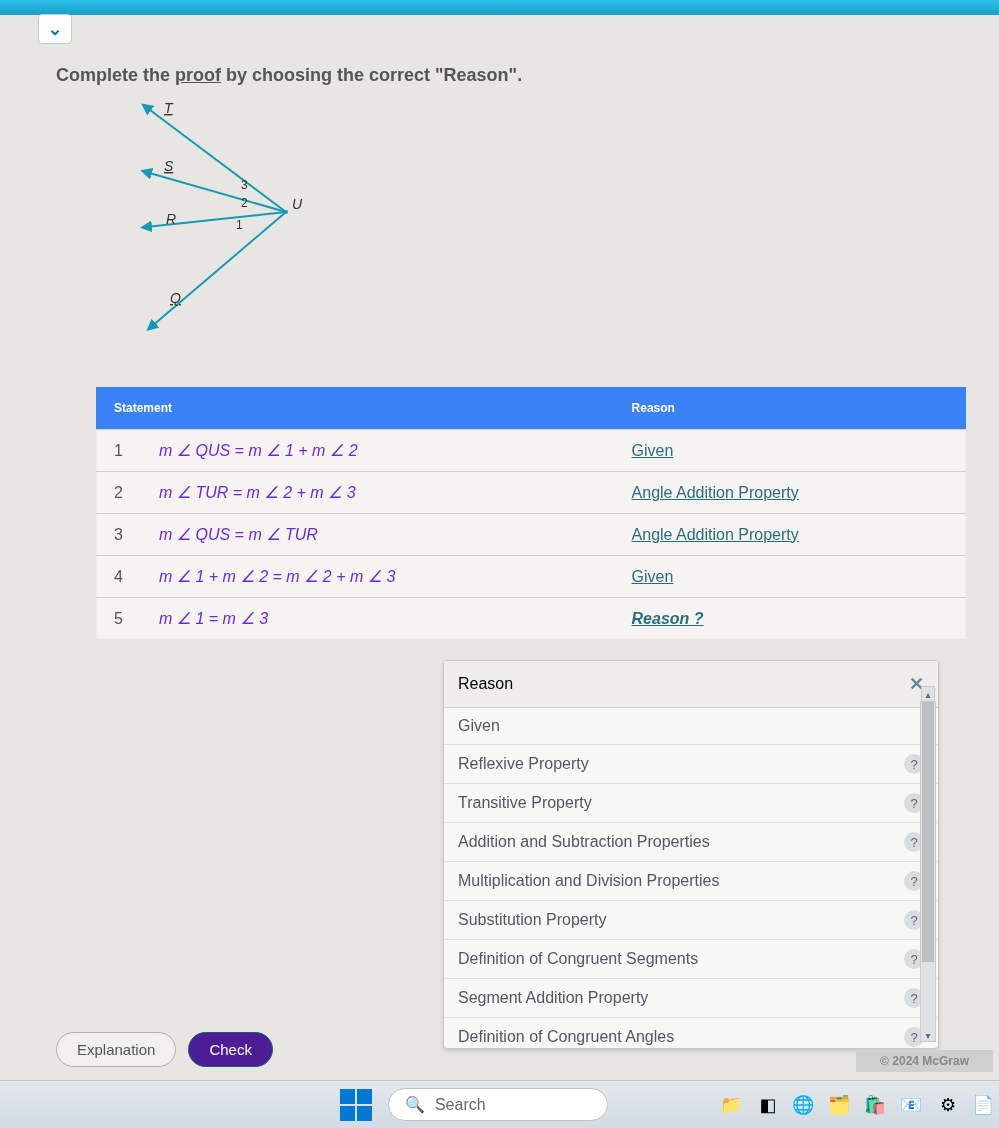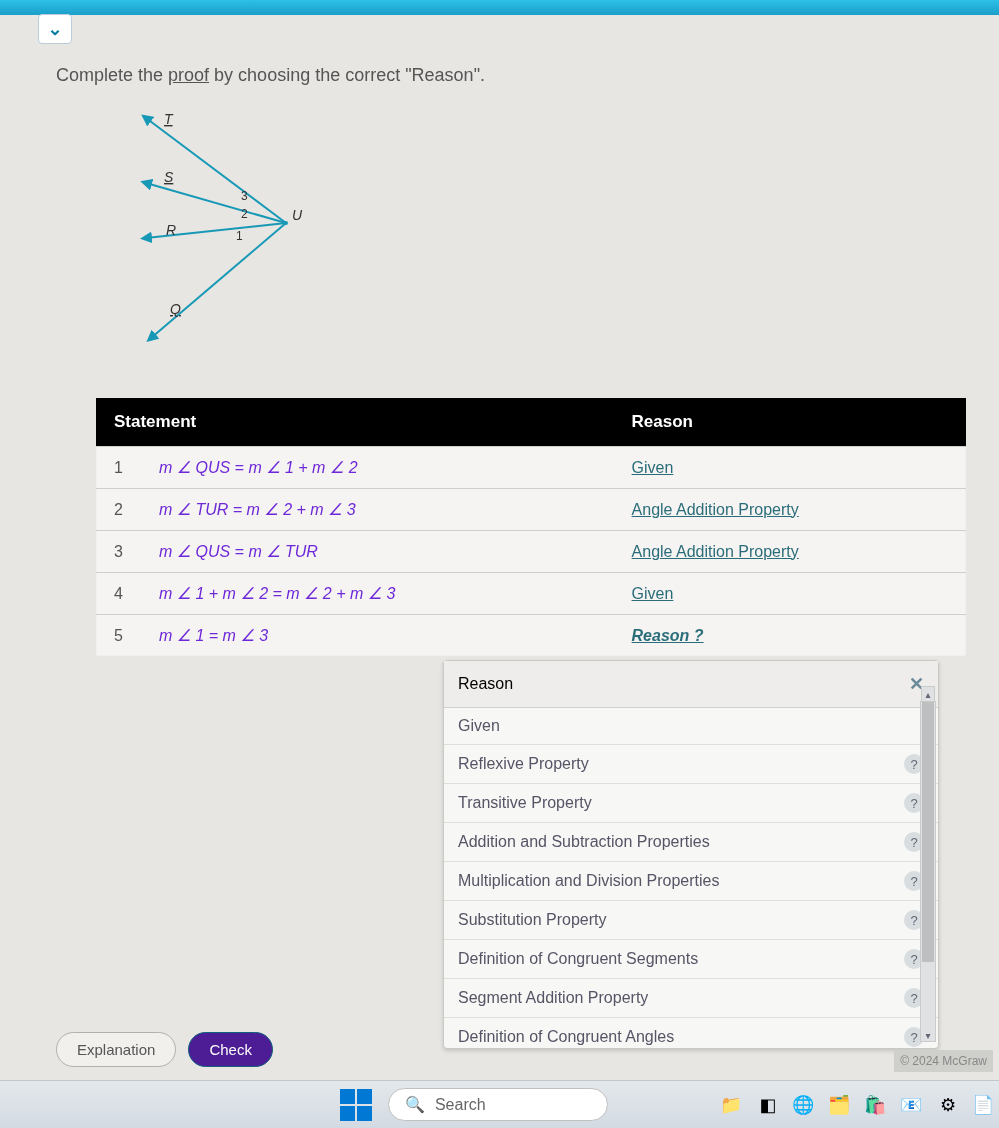--- a/index.html
+++ b/index.html
@@ -31,21 +31,22 @@
     font-size: 18px;
     font-weight: bold;
   }
   .content {
     padding: 50px 24px 0 56px;
     color: #3c3c3c;
   }
   .instruction {
     font-size: 18px;
     color: #555;
-    margin-bottom: 22px;
+    margin-bottom: 11px;
+    font-weight: bold;
   }
   .instruction .underline { text-decoration: underline; }
   .figure-area {
     display: flex;
     align-items: center;
     gap: 60px;
     margin-left: 60px;
     margin-bottom: 50px;
   }
   .givprove { font-size: 17px; color: #444; }
@@ -54,26 +55,26 @@
   .mu { text-decoration: underline; }
 
   .proof-table {
     margin: 0 30px 0 40px;
     width: 870px;
     border-collapse: collapse;
     background: #f6f4f2;
     box-shadow: inset 0 0 0 1px rgba(0,0,0,0.02);
   }
   .proof-table th {
-    background: #000000;
+    background: #3b82f6;
     color: #fff;
     text-align: left;
     padding: 14px 18px;
     font-weight: 600;
-    font-size: 17px;
+    font-size: 12px;
   }
   .proof-table td {
     padding: 11px 18px;
     border-top: 1px solid #d0cec8;
     font-size: 16px;
     color: #444;
     vertical-align: middle;
   }
   .proof-table td.num { width: 26px; color: #555; }
   .proof-table td.stmt { font-style: italic; color: #6d28d9; }
@@ -174,21 +175,22 @@
     color: #fff;
   }
 
   .copyright {
     position: absolute;
     right: 6px;
     top: 1050px;
     font-size: 12px;
     color: #888;
     background: #cfcfcb;
-    padding: 4px 6px;
+    padding: 4px 24px;
+    font-weight: bold;
   }
   .taskbar {
     position: absolute;
     left: 0; right: 0; bottom: 0;
     height: 48px;
     background: linear-gradient(180deg, #e3e8ec, #d3dae2);
     border-top: 1px solid #c0c6cc;
     display: flex;
     align-items: center;
     padding-left: 340px;

